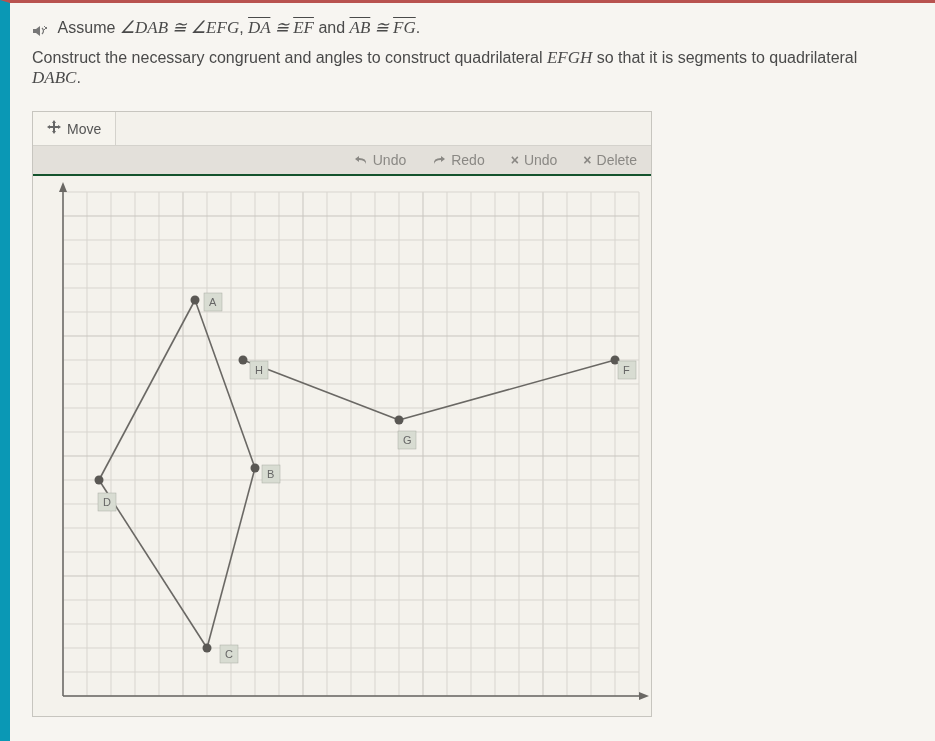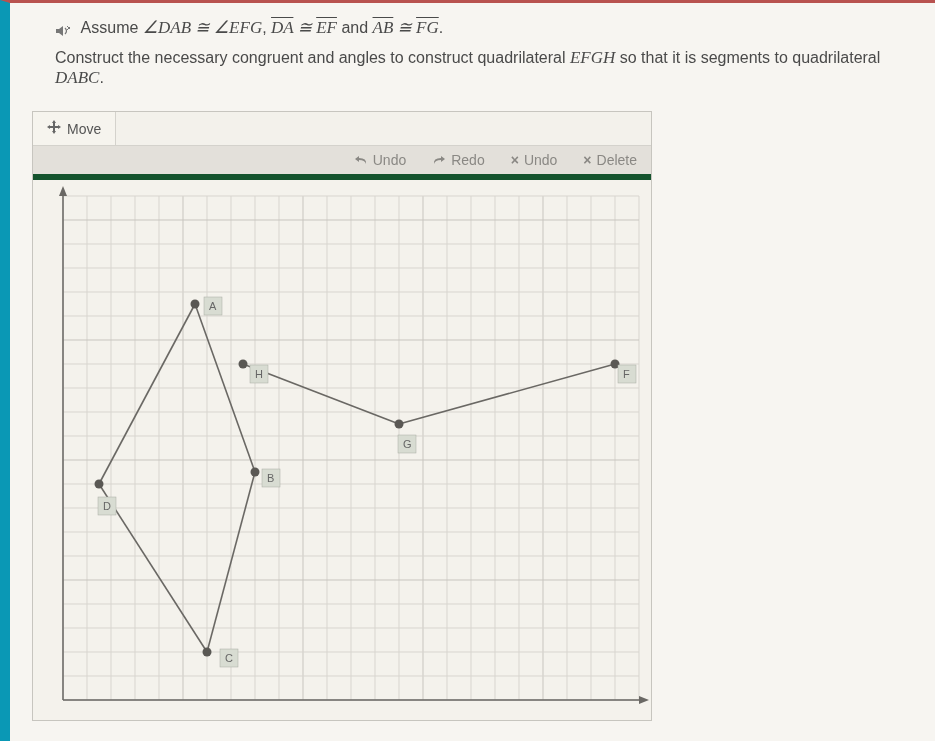--- a/index.html
+++ b/index.html
@@ -15,21 +15,20 @@
     background: #f7f5f1;
     border-left: 10px solid #0a98b5;
     border-top: 3px solid #b8524f;
     min-height: 741px;
     position: relative;
   }
   .prompt {
     padding: 14px 34px 6px 22px;
     color: #4a4a4a;
     font-size: 16px;
-    margin-left: 23px;
   }
   .prompt-line1 {
     margin-bottom: 10px;
   }
   .prompt-line2 {
     margin-bottom: 16px;
   }
   .speaker-icon {
     display: inline-block;
     width: 16px;
@@ -68,21 +67,21 @@
   }
   .toolbar2 {
     display: flex;
     justify-content: flex-end;
     align-items: center;
     background: #e3e0da;
     padding: 6px 14px;
     gap: 26px;
     font-size: 14px;
     color: #8a8884;
-    border-bottom: 6px solid #14532d;
+    border-bottom: 2px solid #14532d;
   }
   .tb2-item {
     display: flex;
     align-items: center;
     gap: 5px;
     cursor: pointer;
   }
   .canvas-wrap {
     background: #f4f2ec;
     position: relative;

